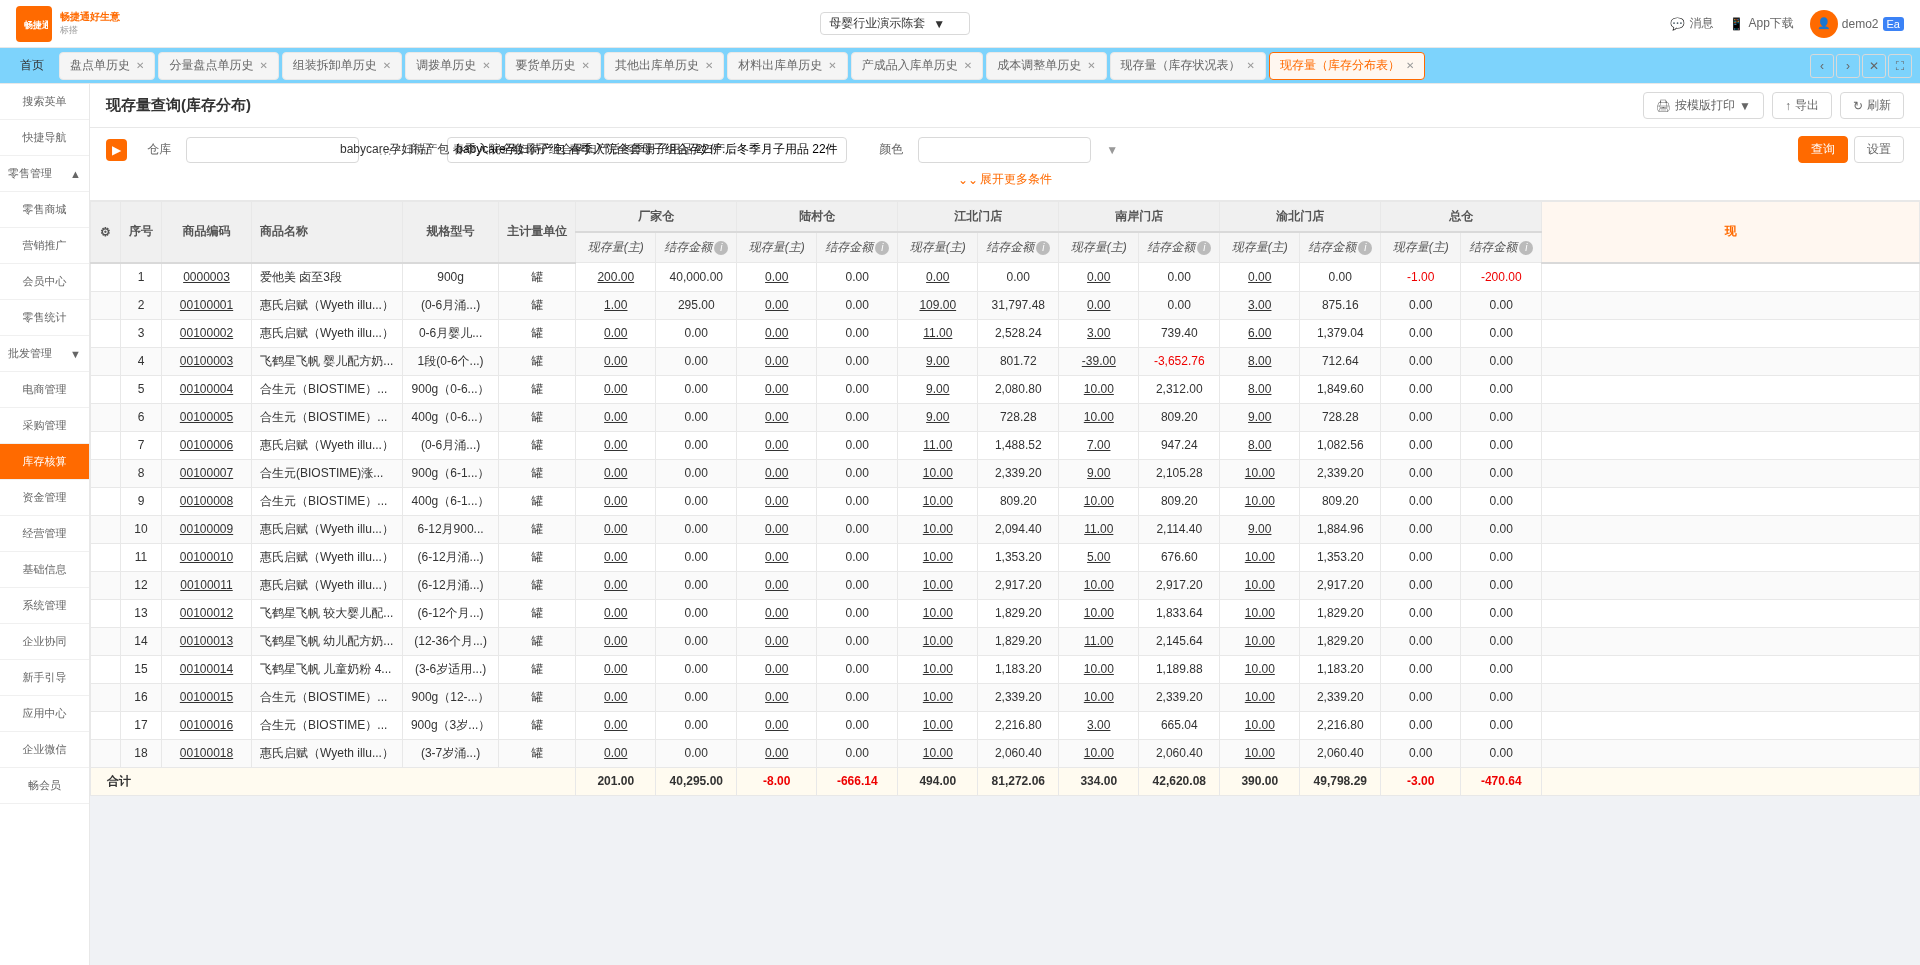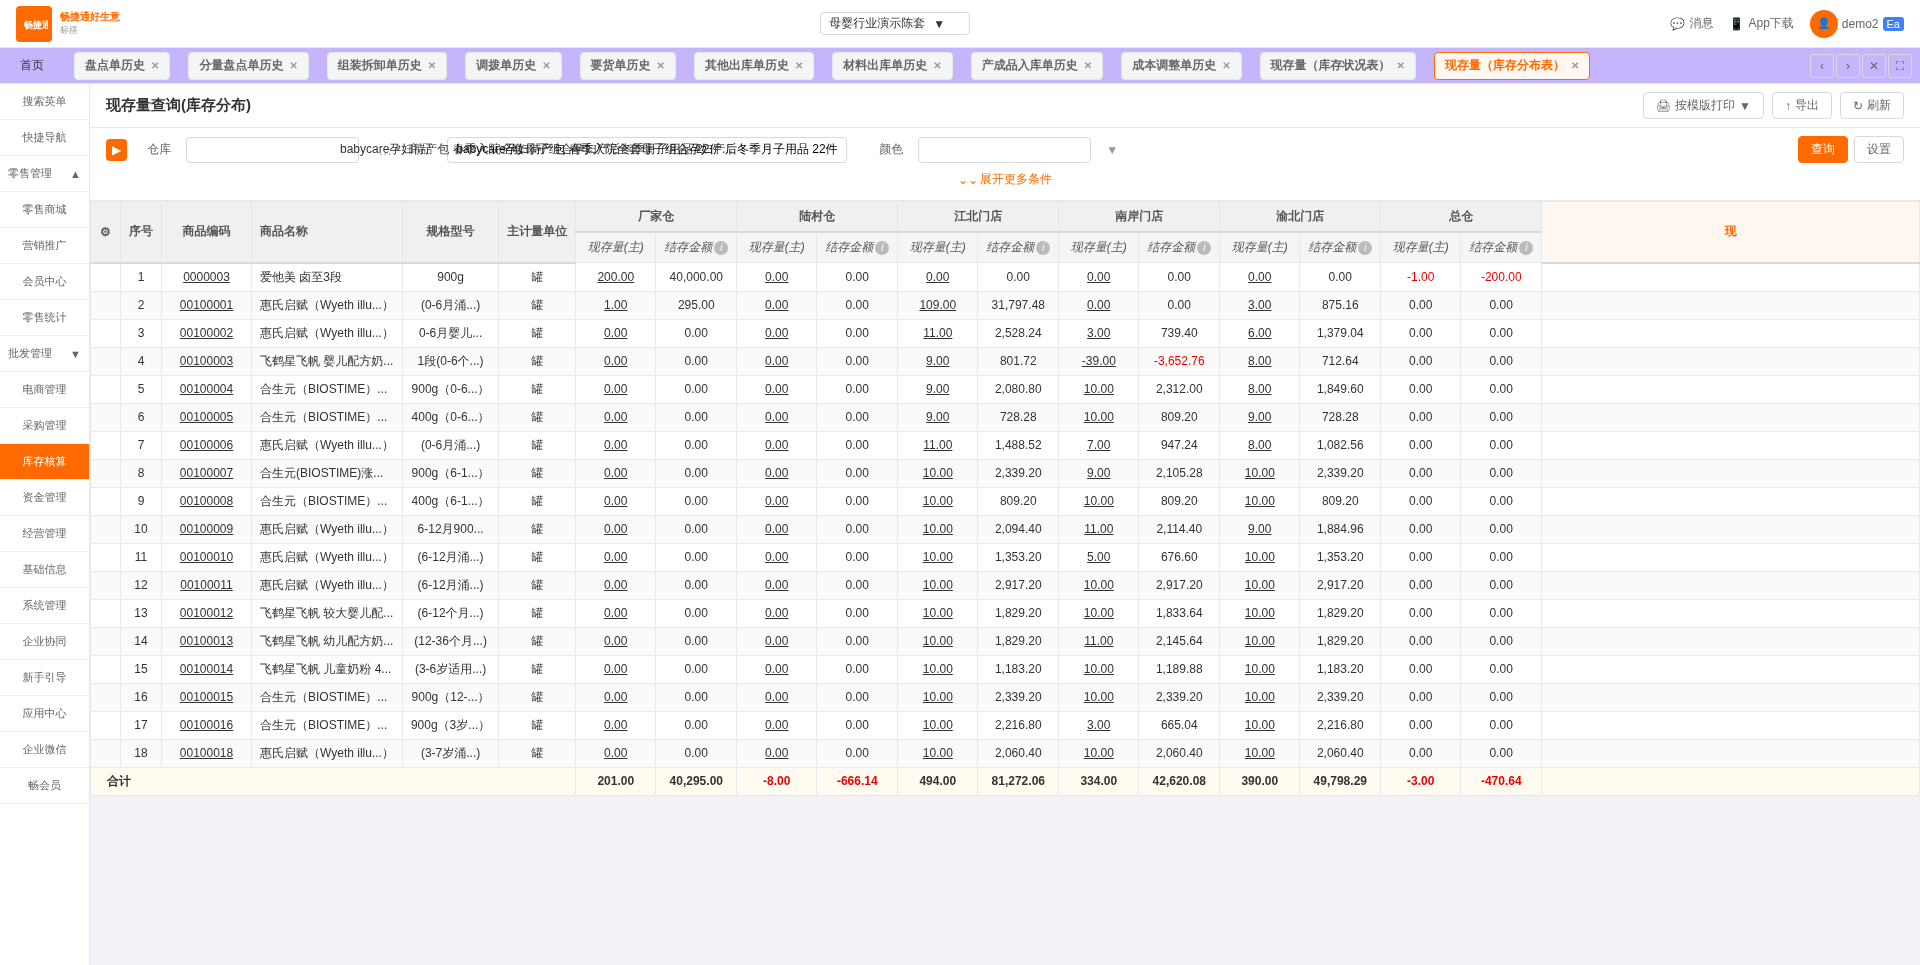--- a/index.html
+++ b/index.html
@@ -13,31 +13,30 @@
     }
     .logo-area { display: flex; align-items: center; gap: 8px; min-width: 90px; }
     .logo-icon { width: 36px; height: 36px; background: #ff6a00; border-radius: 4px; display: flex; align-items: center; justify-content: center; color: #fff; font-size: 10px; font-weight: bold; flex-shrink: 0; }
     .store-selector { display: flex; align-items: center; gap: 4px; border: 1px solid #d9d9d9; border-radius: 4px; padding: 2px 8px; cursor: pointer; font-size: 12px; color: #333; min-width: 150px; }
     .top-right { display: flex; align-items: center; gap: 16px; }
     .top-right-item { display: flex; align-items: center; gap: 4px; cursor: pointer; font-size: 12px; color: #666; }
     .avatar { width: 28px; height: 28px; border-radius: 50%; background: #ff6a00; display: flex; align-items: center; justify-content: center; color: #fff; font-size: 11px; overflow: hidden; }
 
     
     .tab-bar {
-      display: flex; align-items: center; background: #c4b5fd;
+      display: flex; align-items: center; background: #7dd3fc;
       border-bottom: 1px solid #e8e8e8; padding: 0 8px; height: 36px;
-      overflow: hidden; gap: 18px;
+      overflow: hidden; gap: 3px;
     }
     .tab-home { padding: 0 12px; height: 28px; display: flex; align-items: center; cursor: pointer; font-size: 12px; color: #333; border-radius: 4px; }
     .tab-item {
       display: flex; align-items: center; gap: 4px; padding: 0 10px;
       height: 28px; border-radius: 4px; cursor: pointer; font-size: 12px;
       color: #666; background: #f5f5f5; border: 1px solid #e8e8e8;
       white-space: nowrap;
-      font-weight: bold;
     }
     .tab-item.active { background: #fff7f0; color: #ff6a00; border-color: #ff6a00; }
     .tab-item .close-btn { color: #999; font-size: 10px; cursor: pointer; margin-left: 2px; }
     .tab-nav { display: flex; gap: 2px; margin-left: auto; }
     .tab-nav-btn { width: 24px; height: 24px; display: flex; align-items: center; justify-content: center; cursor: pointer; border: 1px solid #d9d9d9; border-radius: 3px; color: #666; font-size: 12px; }
 
     
     .layout { display: flex; height: calc(965px - 84px); }
     .sidebar { width: 90px; background: #fff; border-right: 1px solid #e8e8e8; display: flex; flex-direction: column; overflow-y: auto; flex-shrink: 0; }
     .sidebar-item { padding: 10px 4px; text-align: center; cursor: pointer; font-size: 11px; color: #666; border-bottom: 1px solid #f0f0f0; }

